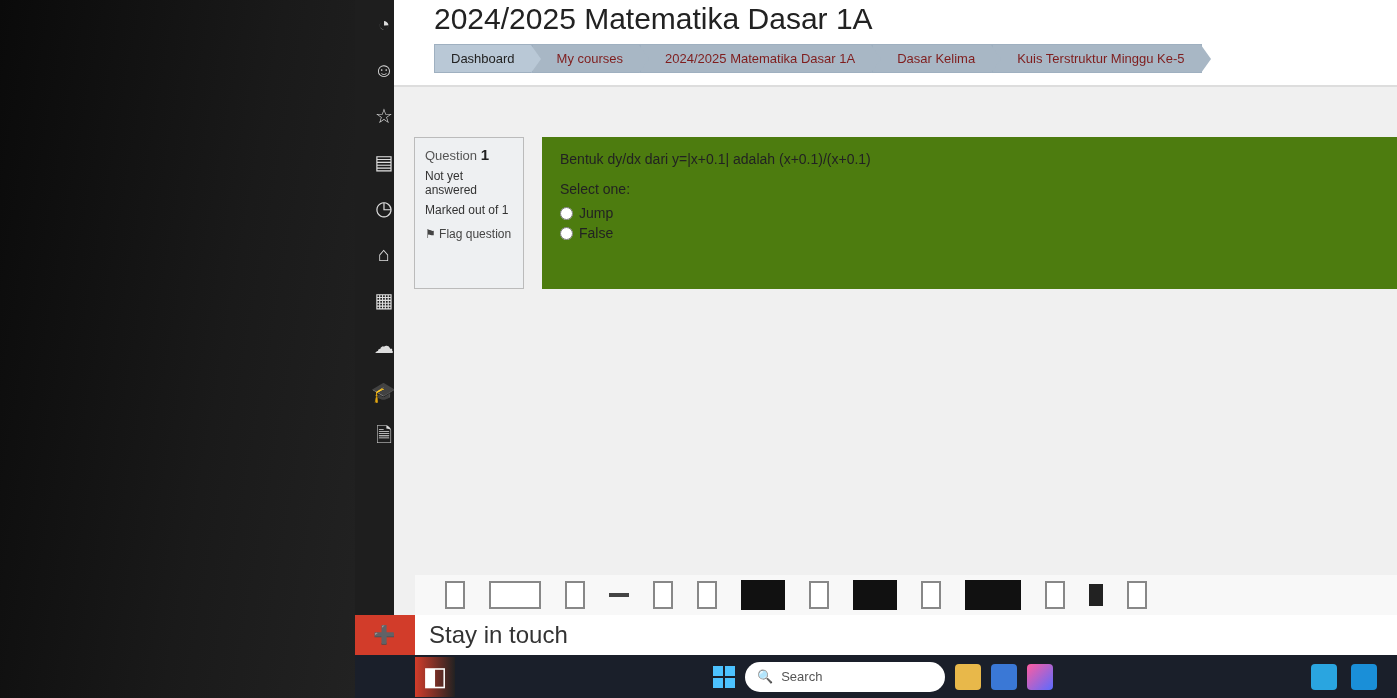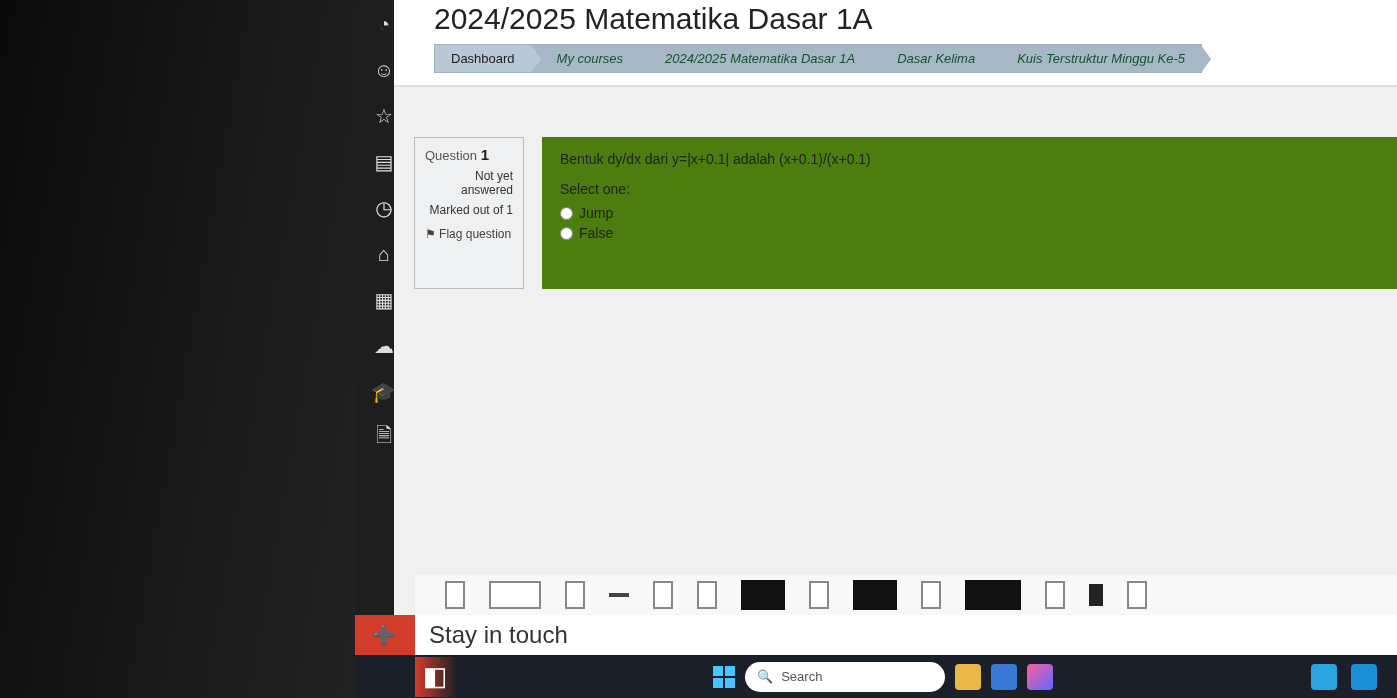--- a/index.html
+++ b/index.html
@@ -62,21 +62,21 @@
   .crumb {
     position: relative;
     background: #b9c8d6;
     color: #222;
     font-size: 13px;
     padding: 6px 16px 6px 24px;
     cursor:pointer;
     border: 1px solid #9fb0c0;
   }
   .crumb:first-child { padding-left:16px; }
-  .crumb.dim { background:#a8b7c5; color:#14532d;font-style:italic; }
+  .crumb.dim { background:#a8b7c5; color:#7f1d1d; }
   .crumb::after {
     content:"";
     position:absolute;
     right:-10px; top:0;
     width:0; height:0;
     border-top: 14px solid transparent;
     border-bottom: 14px solid transparent;
     border-left: 10px solid #b9c8d6;
     z-index:2;
   }
@@ -89,21 +89,21 @@
   .qinfo {
     width: 110px;
     border:1px solid #bbb;
     background:#eef0f2;
     padding:8px 10px;
     font-size:12px;
     color:#333;
   }
   .qinfo .qnum { font-size:13px; color:#555; }
   .qinfo .qnum b { color:#222; font-size:15px; }
-  .qinfo .line { margin-top:6px;text-align:right; }
+  .qinfo .line { margin-top:6px; }
   .qinfo .flag { margin-top:10px; cursor:pointer; color:#444; }
   .qbody {
     flex:1;
     background:#4d7c0f;
     padding: 14px 18px 44px 18px;
     font-size:14px;
     color:#222;
     position:relative;
   }
   .qtext { margin-bottom:14px; }

